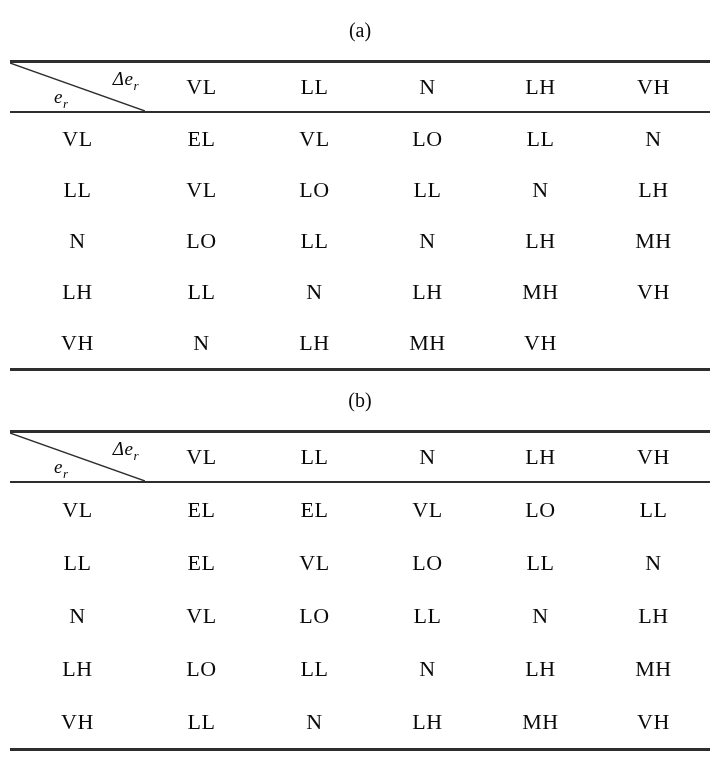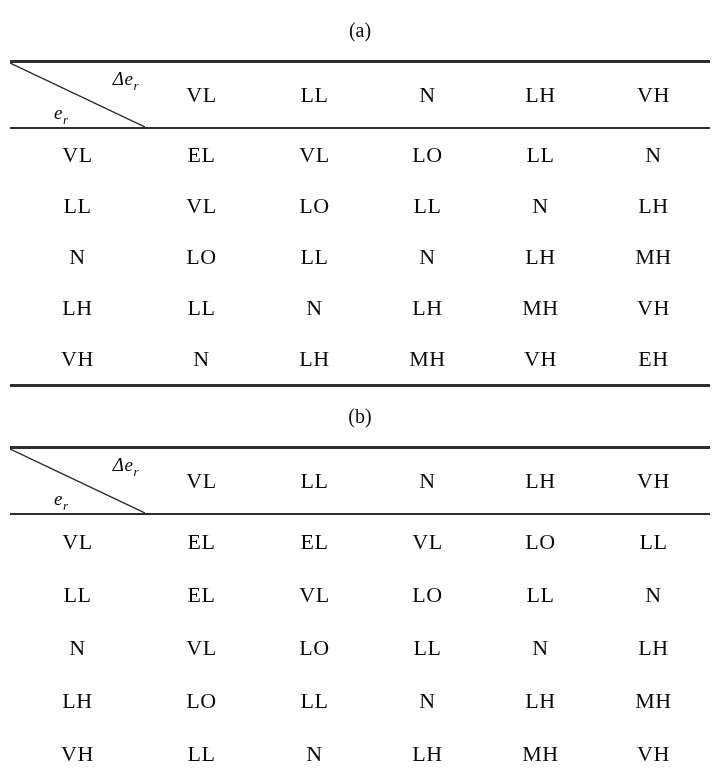--- a/index.html
+++ b/index.html
@@ -22,21 +22,21 @@
   .tbl { margin: 0 10px; width: 700px; }
 
   .rule { background: #2e2e2e; }
   .rule.thick { height: 3px; }
   .rule.thin  { height: 2px; }
 
   .grid-row {
     display: grid;
     grid-template-columns: 135px repeat(5, 113px);
   }
-  .header-row { height: 64px; }
+  .header-row { height: 48px; }
   .body-row-a { height: 51px; }
   .body-row-b { height: 53px; }
 
   .cell {
     display: flex; align-items: center; justify-content: center;
     font-size: 22px;
     letter-spacing: 0.5px;
   }
 
   .corner {
@@ -112,21 +112,20 @@
       <div class="cell">LH</div>
       <div class="cell">MH</div>
       <div class="cell">VH</div>
     </div>
     <div class="grid-row body-row-a">
       <div class="cell">VH</div>
       <div class="cell">N</div>
       <div class="cell">LH</div>
       <div class="cell">MH</div>
       <div class="cell">VH</div>
-      <div class="cell">EH</div>
     </div>
 
     <div class="rule thick"></div>
   </div>
 
   <div class="caption second">(b)</div>
 
   <div class="tbl">
     <div class="rule thick"></div>
 

